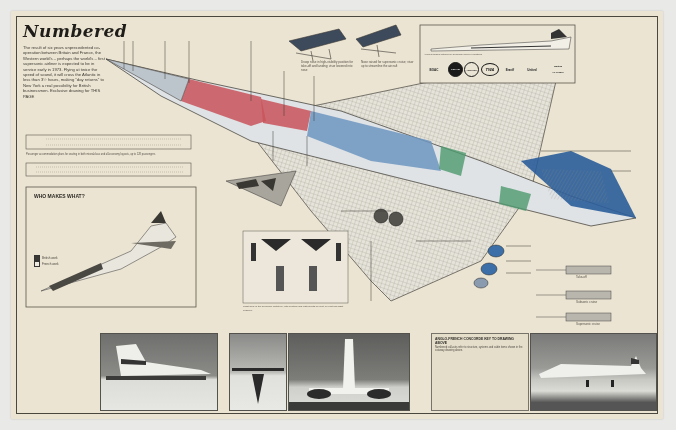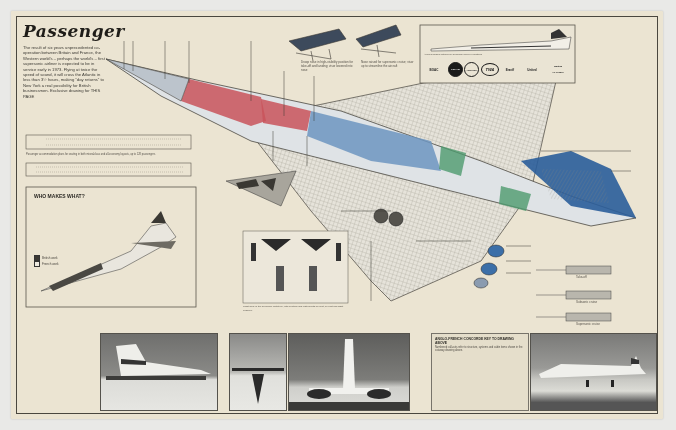--- a/index.html
+++ b/index.html
@@ -19,21 +19,21 @@
   .keybox .kp{font-size:2.6px;line-height:3.3px;color:#4d4942;padding:0 3px;}
   .airline{position:absolute;font-size:4px;font-weight:bold;color:#222;display:flex;align-items:center;justify-content:center;}
   .circle-logo{border-radius:50%;border:1px solid #1a1a1a;}
 </style>
 </head>
 <body>
 
 <div class="poster">
   <div class="frame"></div>
 
-  <div class="title">Passenger</div>
+  <div class="title">Numbered</div>
   <div class="intro">The result of six years unprecedented co-operation between Britain and France, the Western world's – perhaps the world's – first supersonic airliner is expected to be in service early in 1973. Flying at twice the speed of sound, it will cross the Atlantic in less than 3½ hours, making "day returns" to New York a real possibility for British businessmen. Exclusive drawing for THIS PAGE</div>
 
   <svg class="svg-layer" width="652" height="408" viewBox="0 0 652 408">
 
     <defs>
       <pattern id="hatch" width="3" height="3" patternUnits="userSpaceOnUse" patternTransform="rotate(30)">
         <line x1="0" y1="0" x2="0" y2="3" stroke="#8a867c" stroke-width="0.6"></line>
       </pattern>
       <pattern id="grid" width="4" height="4" patternUnits="userSpaceOnUse" patternTransform="rotate(18)">
         <rect width="4" height="4" fill="#e6e3da"></rect>

